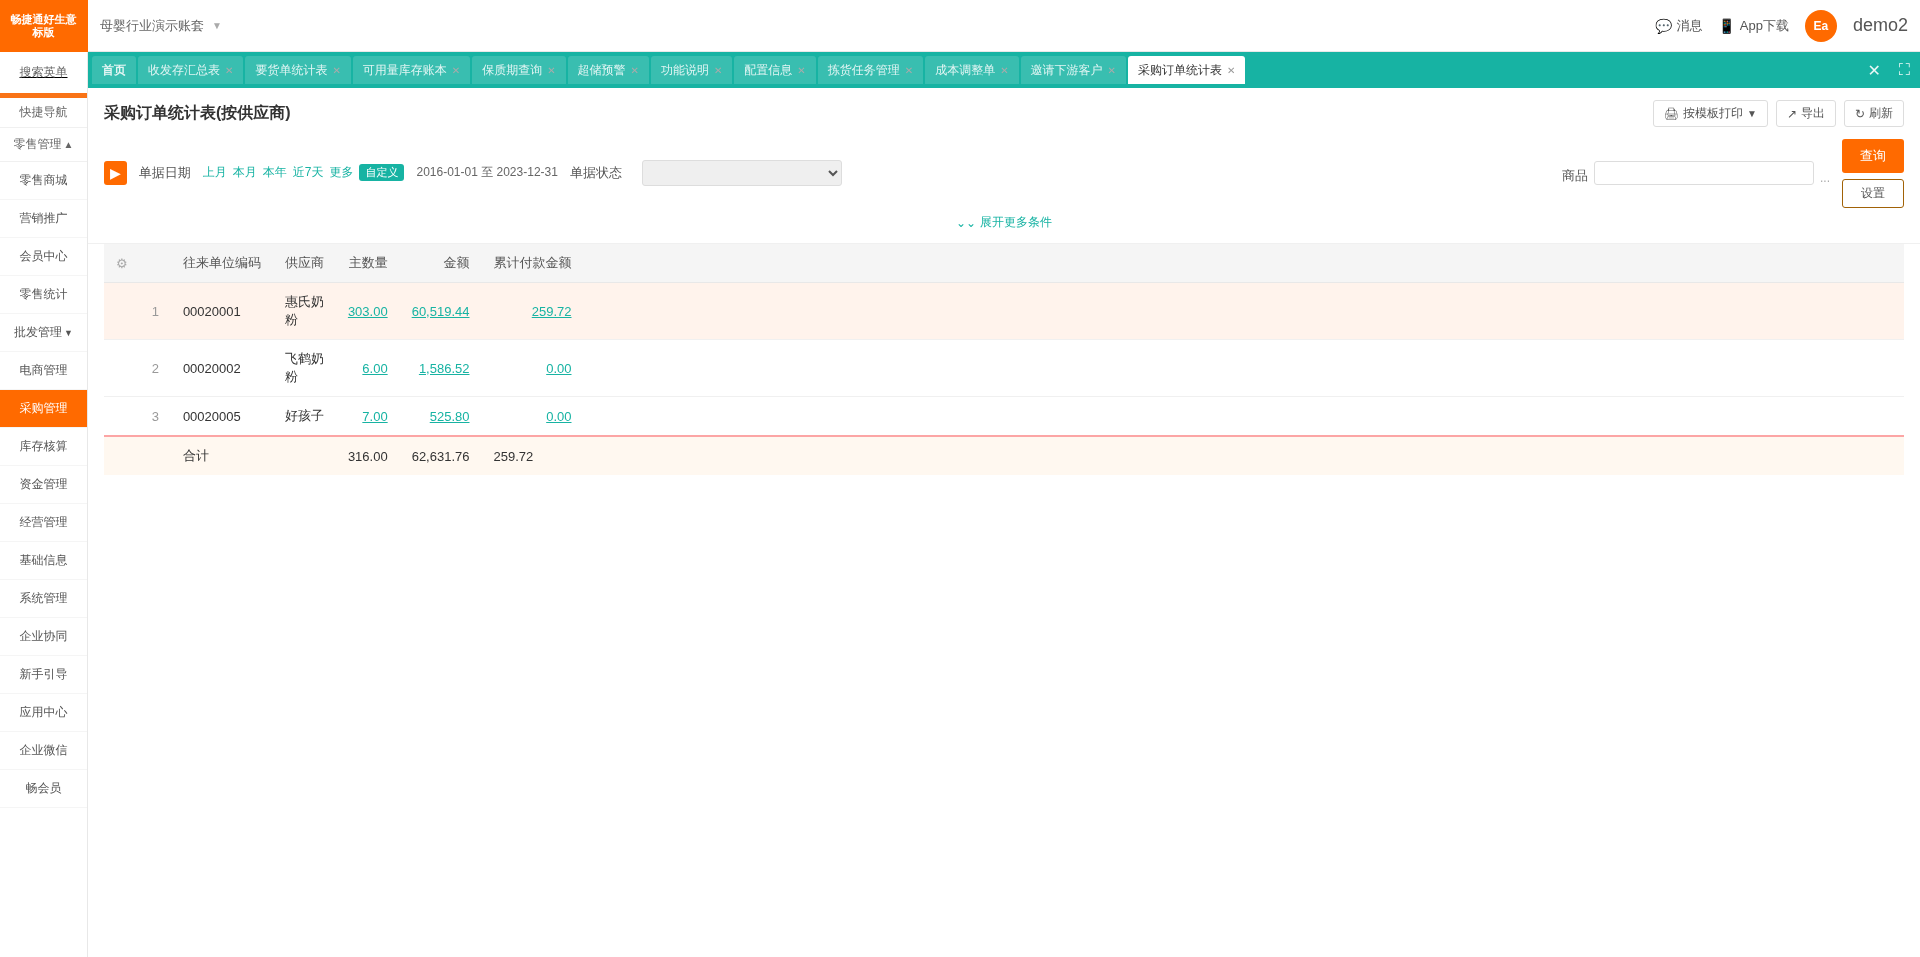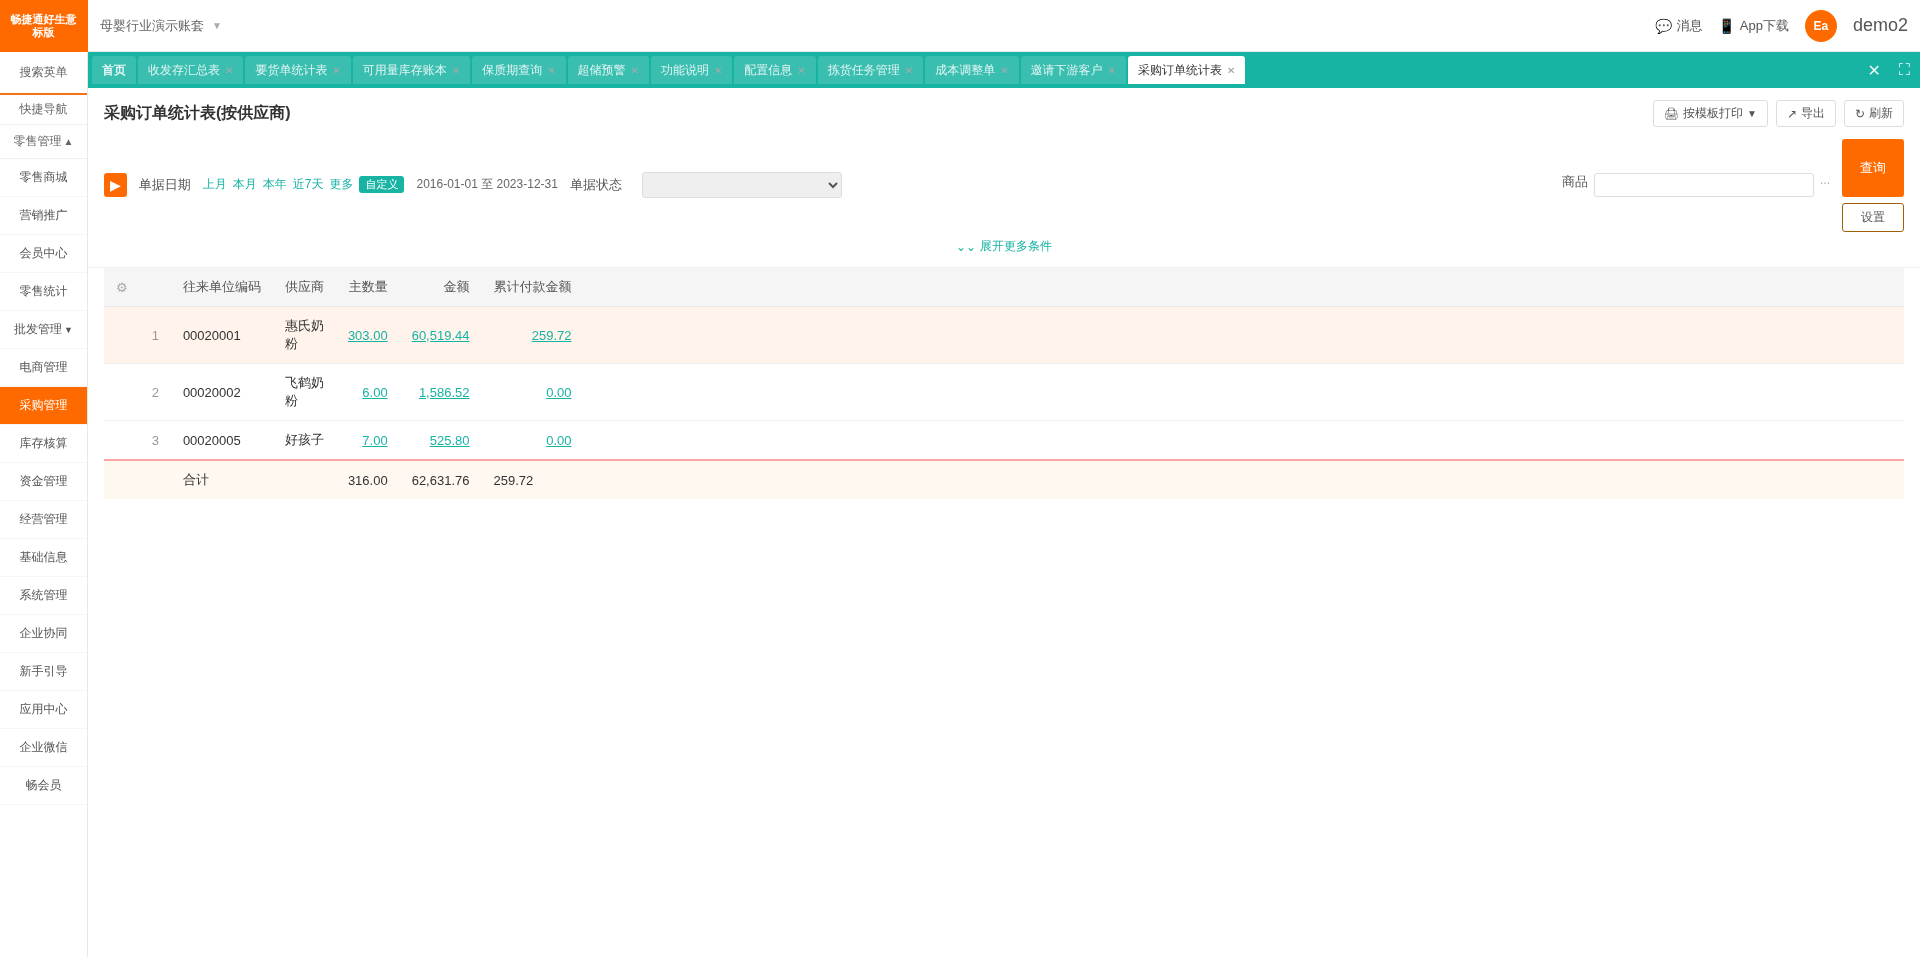--- a/index.html
+++ b/index.html
@@ -29,21 +29,22 @@
     .sidebar-logo-text {
       color: #fff;
       font-size: 11px;
       font-weight: bold;
       line-height: 1.2;
       text-align: center;
     }
     .sidebar-search {
       width: 100%;
       padding: 8px 6px;
-      border-bottom: 2px solid #f97316;
+      border-bottom: 5px solid #f97316;
+      text-decoration: underline;
     }
     .sidebar-search span {
       display: block;
       text-align: center;
       color: #666;
       font-size: 12px;
       cursor: pointer;
       padding: 4px 0;
     }
     .sidebar-item {
@@ -273,42 +274,42 @@
       border: 1px solid #ddd;
       border-radius: 3px;
       padding: 4px 8px;
       font-size: 12px;
       color: #555;
       width: 200px;
       cursor: pointer;
     }
     .filter-goods-wrap {
       display: flex;
-      align-items: flex-start;
+      align-items: flex-end;
       gap: 6px;
     }
     .filter-goods-input {
       border: 1px solid #ddd;
       border-radius: 3px;
       padding: 4px 8px;
       font-size: 12px;
       color: #999;
       width: 220px;
     }
     .filter-more-btn {
       color: #aaa;
       font-size: 12px;
       cursor: pointer;
     }
     .btn-query {
       background: #ff6a00;
       color: #fff;
       border: none;
       border-radius: 3px;
-      padding: 20px 18px;
+      padding: 8px 18px;
       font-size: 13px;
       cursor: pointer;
     }
     .btn-settings {
       border: 1px solid #a16207;
       background: #fff;
       color: #555;
       border-radius: 3px;
       padding: 5px 12px;
       font-size: 12px;

